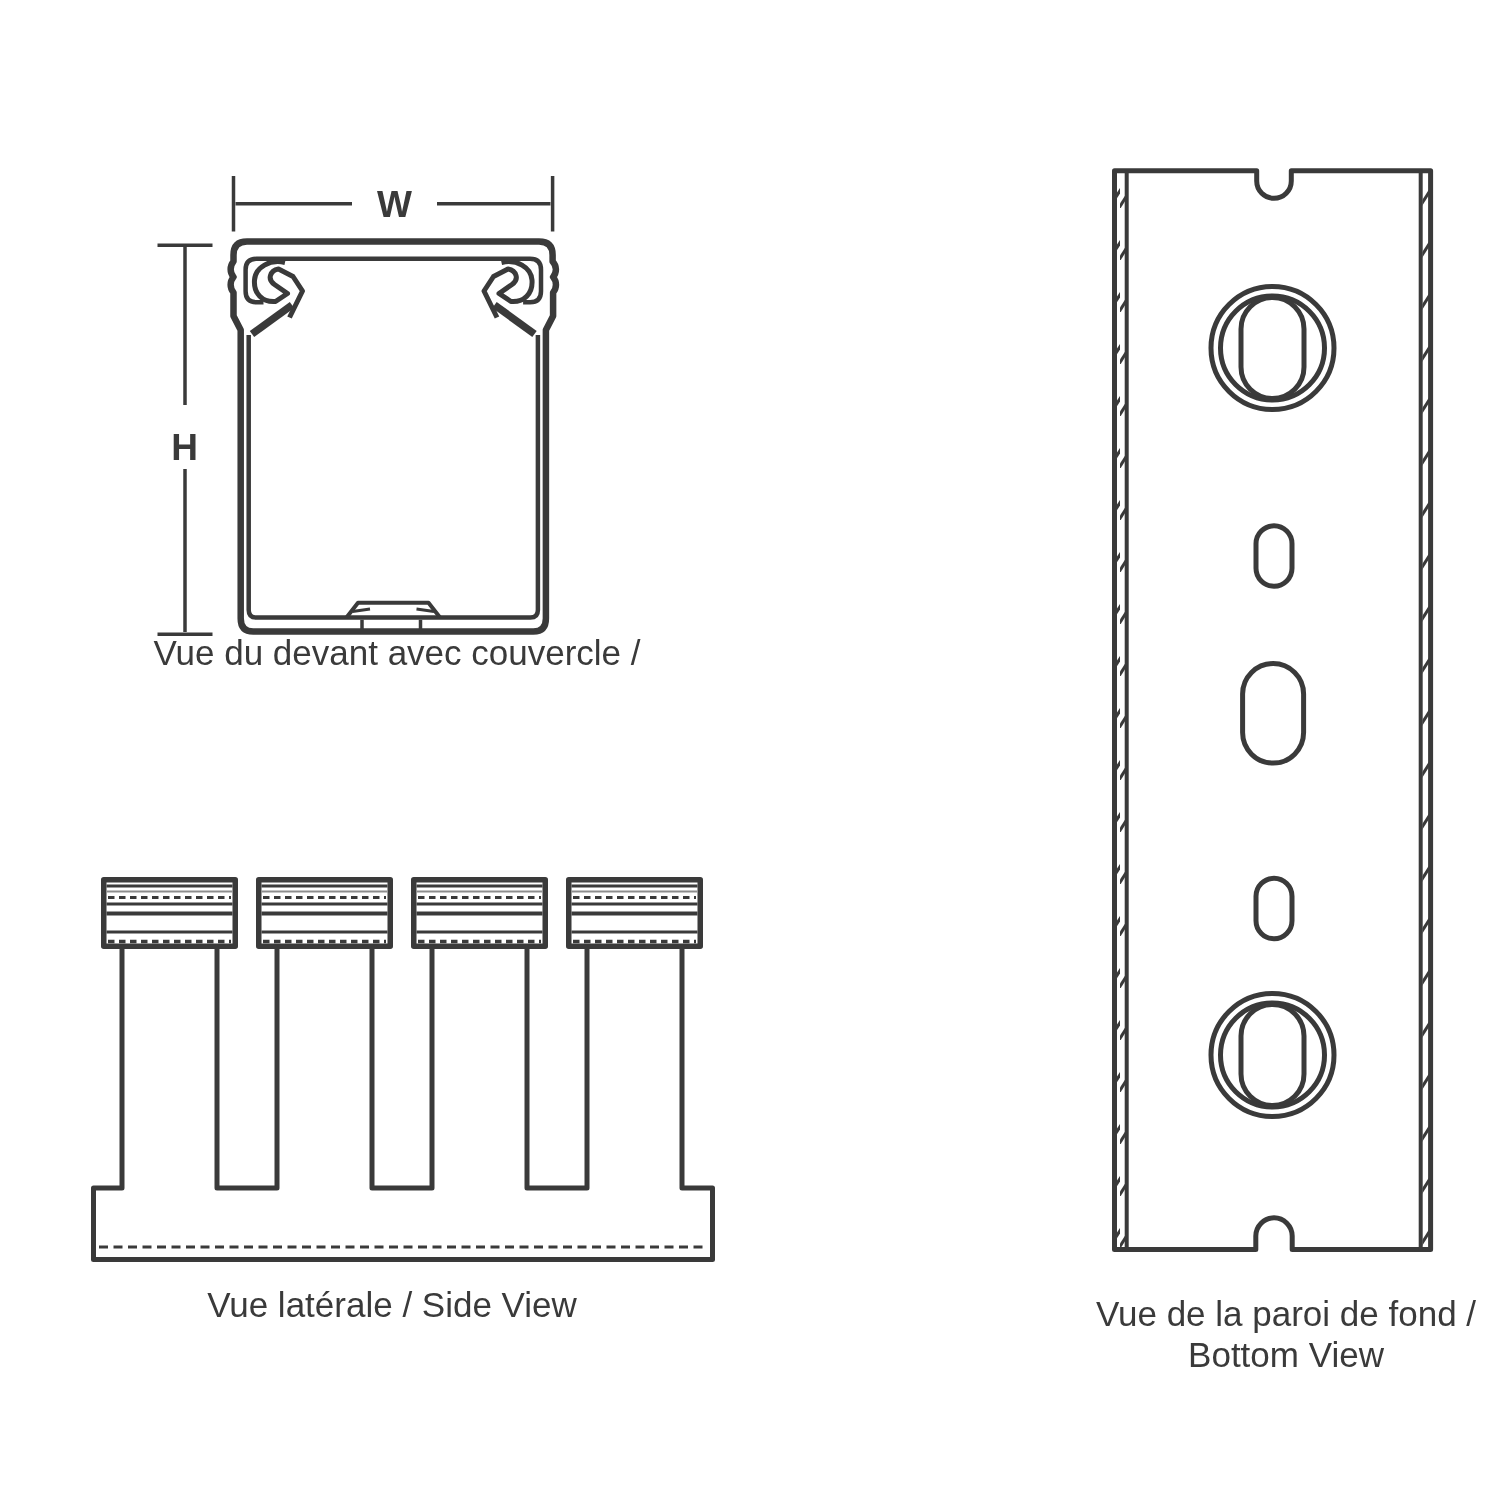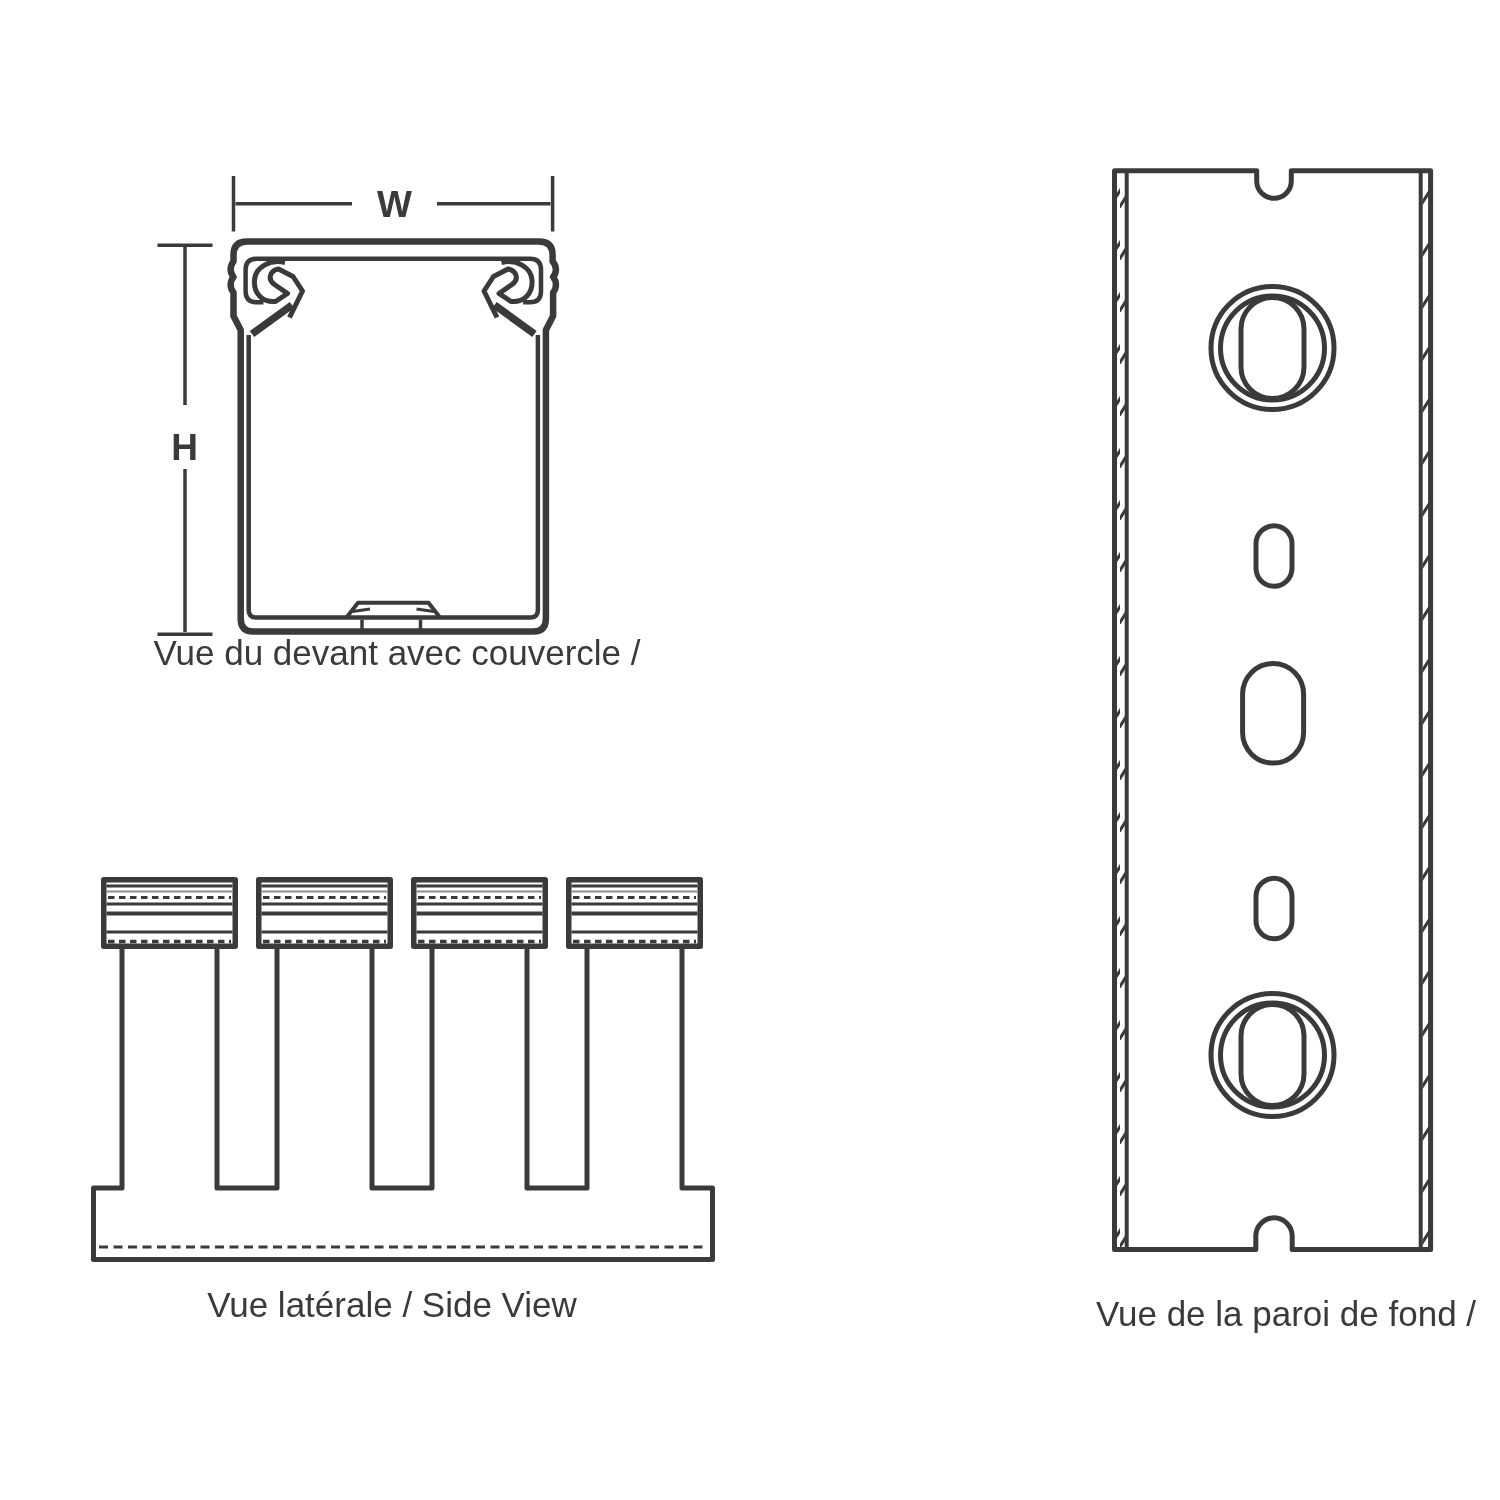--- a/index.html
+++ b/index.html
@@ -169,16 +169,17 @@
 <div class="caption" style="left:397px;top:632px;">
   <span style="display:block">Vue du devant avec couvercle /</span>
 </div>
 
 <div class="caption" style="left:392px;top:1284px;text-align:right;">
   <span style="display:block">Vue latérale / Side View</span>
 </div>
 
 <div class="caption" style="left:1273px;top:1293px;margin-left:13px;">
   <span style="display:block">Vue de la paroi de fond /</span>
+  <span style="display:block">Bottom View</span>
 </div>
 
 
 
 
 </body></html>

